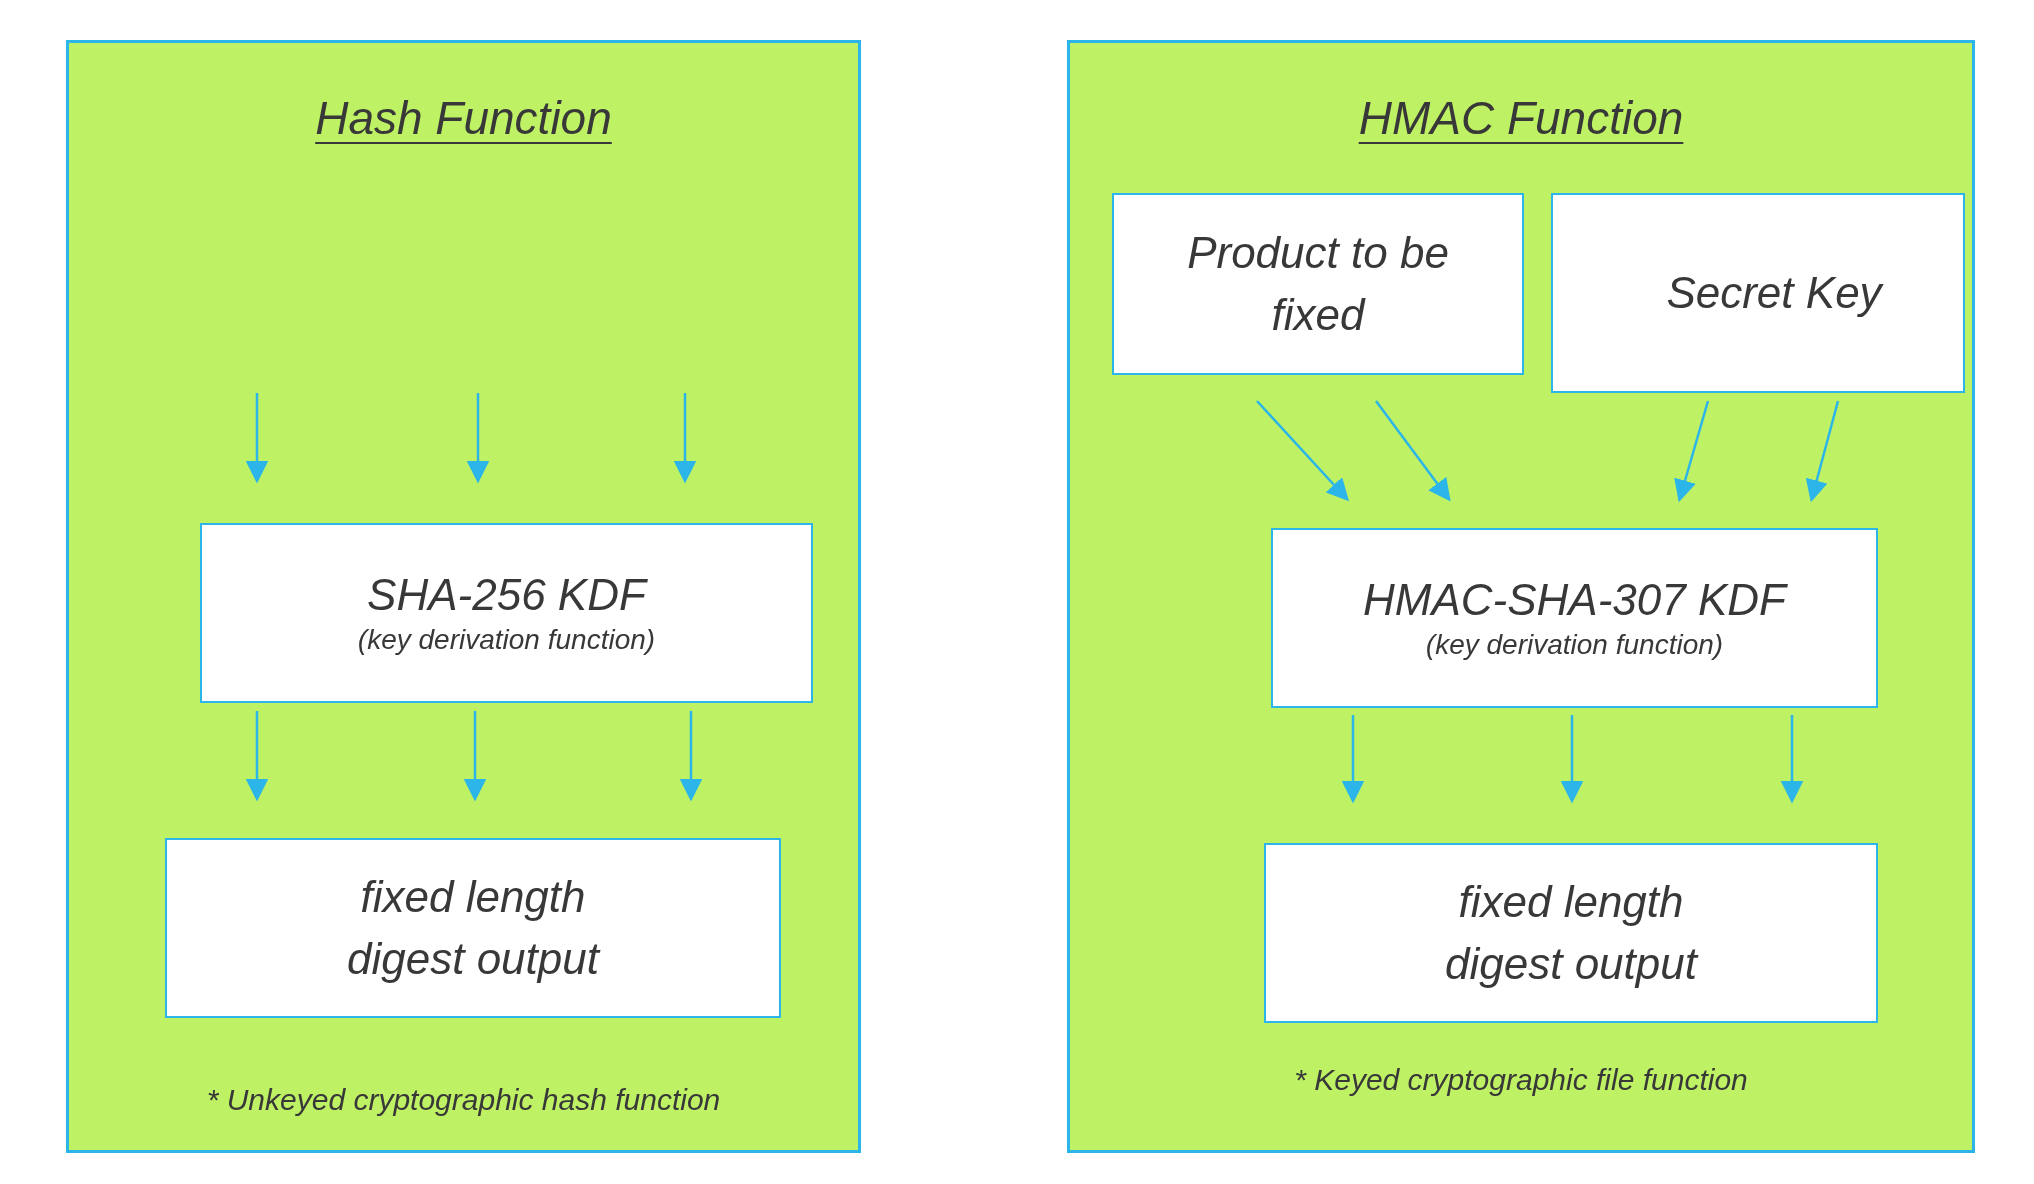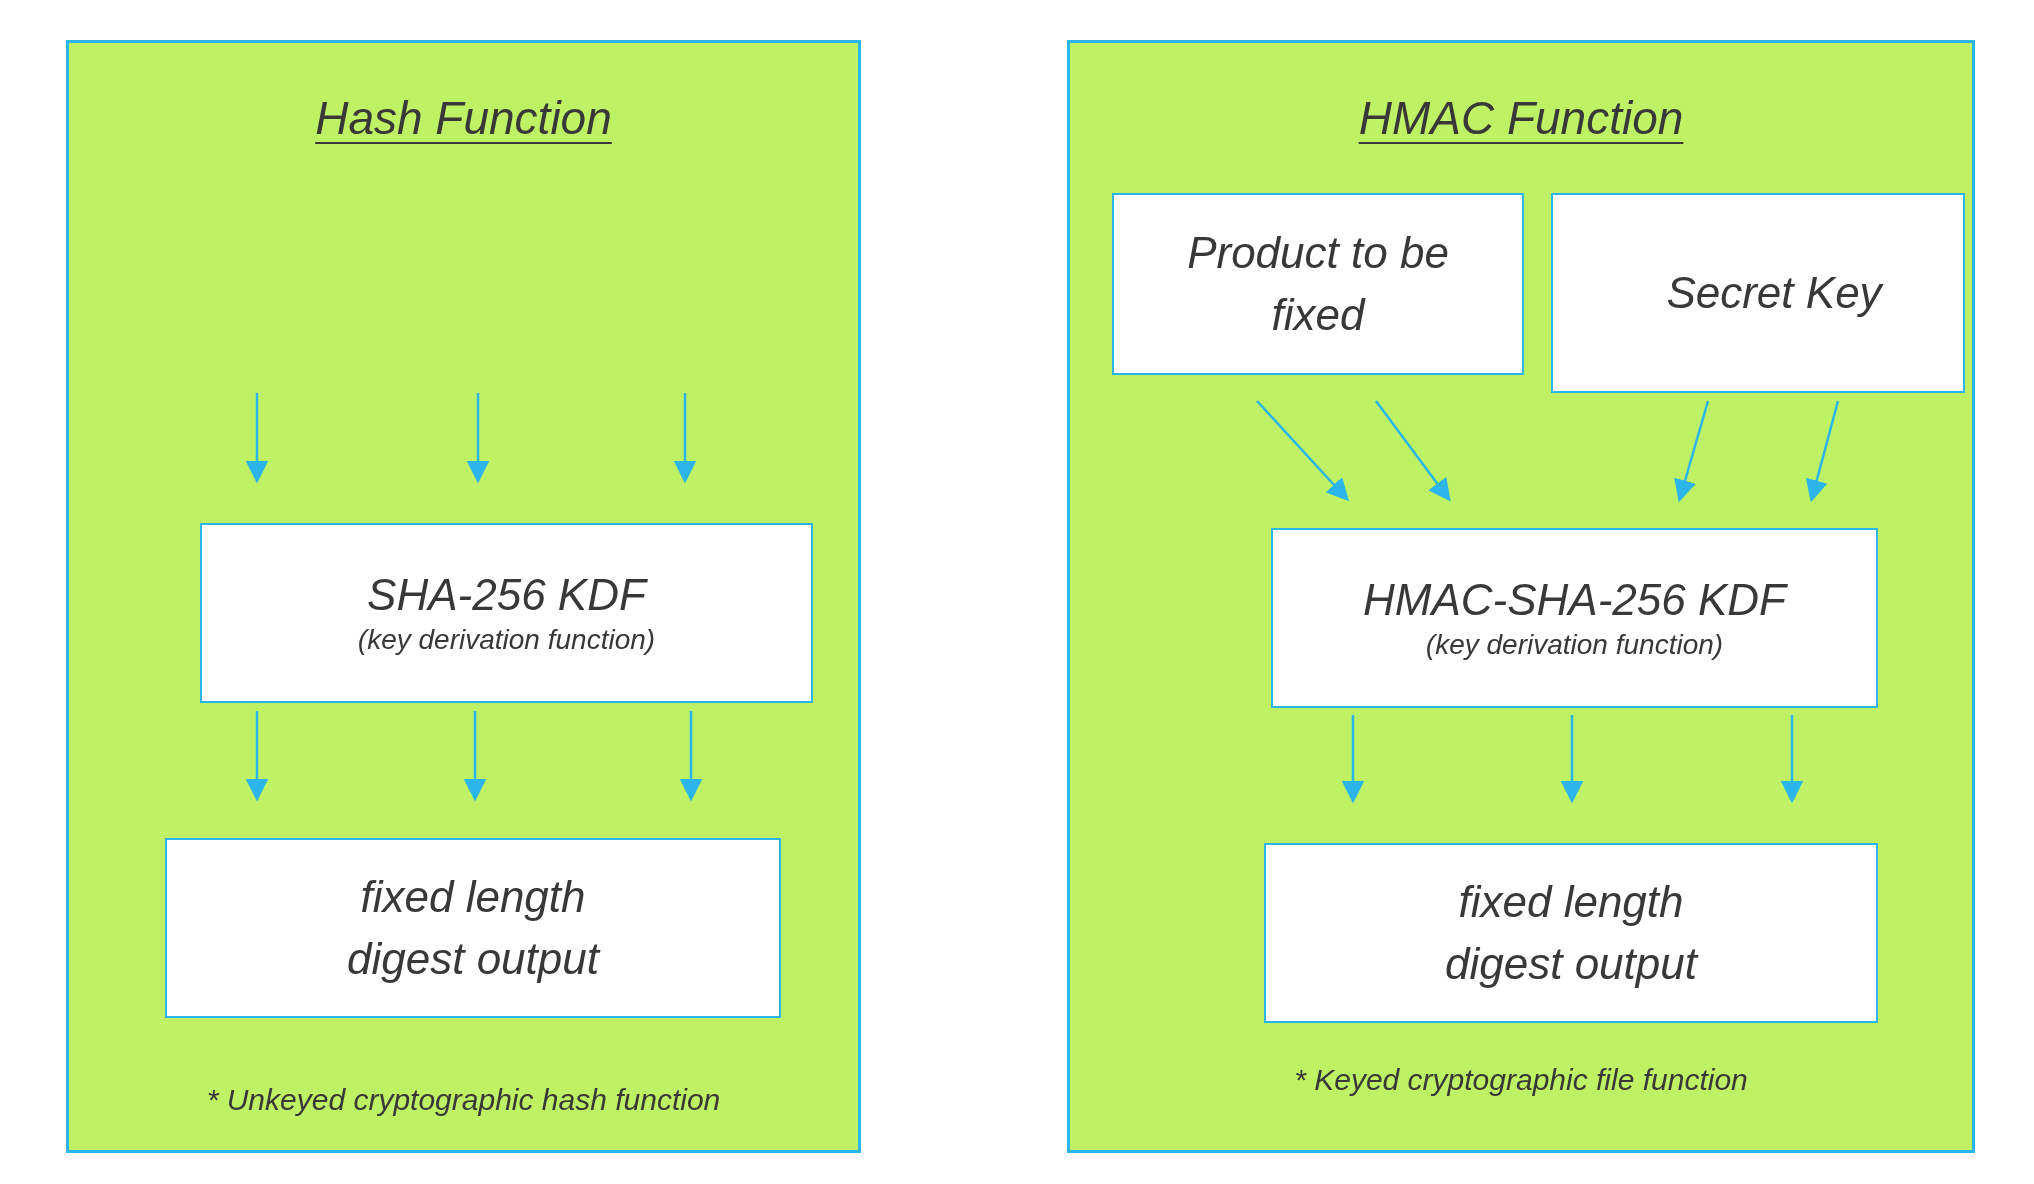--- a/index.html
+++ b/index.html
@@ -112,21 +112,21 @@
   <div class="box" style="left:42px; top:150px; width:412px; height:182px;">
     <div class="box-line">Product to be</div>
     <div class="box-line">fixed</div>
   </div>
 
   <div class="box" style="left:481px; top:150px; width:414px; height:200px;padding-left:32px;">
     <div class="box-line">Secret Key</div>
   </div>
 
   <div class="box" style="left:201px; top:485px; width:607px; height:180px;">
-    <div class="box-title">HMAC-SHA-256 KDF</div>
+    <div class="box-title">HMAC-SHA-307 KDF</div>
     <div class="box-sub">(key derivation function)</div>
   </div>
 
   <div class="box" style="left:194px; top:800px; width:614px; height:180px;">
     <div class="box-line">fixed length</div>
     <div class="box-line">digest output</div>
   </div>
 
   <div class="footnote" style="top:1020px;">* Keyed cryptographic file function</div>
 </div>

